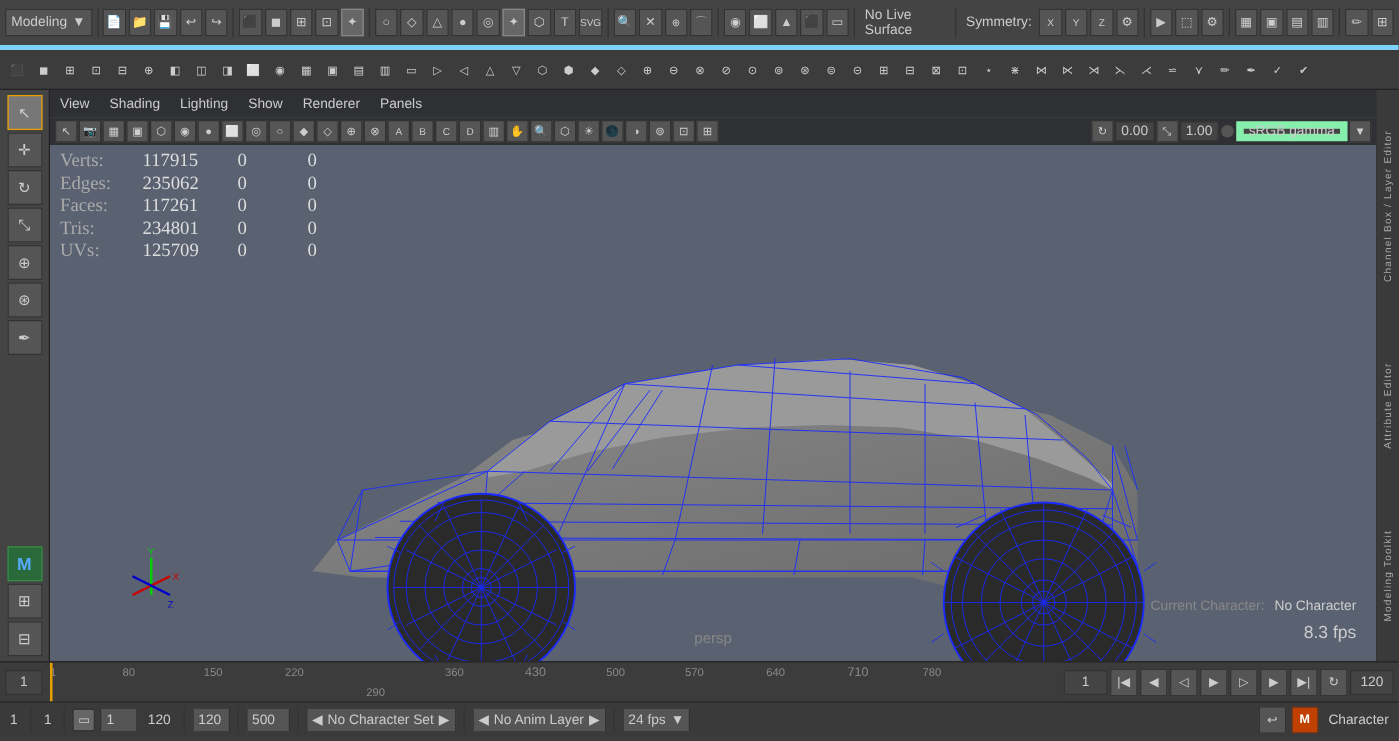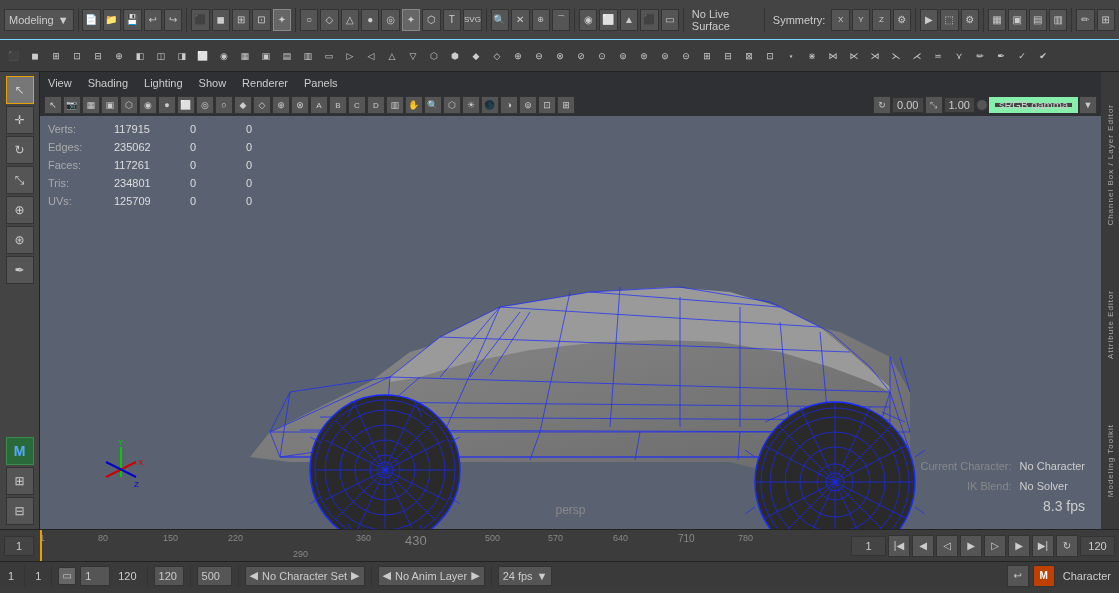--- a/index.html
+++ b/index.html
@@ -12,21 +12,21 @@
       color: #cccccc;
       overflow: hidden;
     }
 
     
     .top-toolbar {
       height: 40px;
       background: #444444;
       display: flex;
       align-items: center;
-      border-bottom: 1px solid #7dd3fc;
+      border-bottom: 4px solid #7dd3fc;
       padding: 0 4px;
       gap: 2px;
     }
     .toolbar-dropdown {
       background: #555;
       border: 1px solid #333;
       color: #ccc;
       font-size: 11px;
       padding: 2px 4px;
       height: 22px;
@@ -192,22 +192,23 @@
       cursor: pointer;
     }
 
     
     .stats-overlay {
       position: absolute;
       top: 48px;
       left: 8px;
       z-index: 5;
       color: #cccccc;
-      font-size: 11px;
+      font-size: 15px;
       line-height: 18px;
+      font-family: Liberation Serif, serif;
     }
     .stats-row {
       display: flex;
       gap: 16px;
     }
     .stats-label {
       color: #aaa;
       width: 50px;
     }
     .stats-val {
@@ -750,24 +751,20 @@
       </svg>
     </div>
 
     <div class="viewport-label">persp</div>
 
     <div class="playback-info">
       <div class="playback-row">
         <span class="pb-label">Current Character:</span>
         <span class="pb-value">No Character</span>
       </div>
-      <div class="playback-row">
-        <span class="pb-label">IK Blend:</span>
-        <span class="pb-value">No Solver</span>
-      </div>
       <div style="text-align:right;">
         <span class="pb-fps">8.3 fps</span>
       </div>
     </div>
   </div>
 
   <div class="right-sidebar">
     <div style="position:absolute; right:0; top:0; bottom:0; width:18px; background:#3a3a3a; display:flex; flex-direction:column; justify-content:space-around; align-items:center;">
       <span class="right-sidebar-text" style="font-size:8px;color:#aaa;writing-mode:vertical-rl;transform:rotate(180deg);">Channel Box / Layer Editor</span>
       <span class="right-sidebar-text" style="font-size:8px;color:#aaa;writing-mode:vertical-rl;transform:rotate(180deg);">Attribute Editor</span>
@@ -785,21 +782,21 @@
   <div style="flex:1;position:relative;height:32px;overflow:hidden;">
 
     <div style="position:absolute;top:0;left:0;right:0;bottom:0;background:#3c3c3c;">
 
       <span style="position:absolute;left:2px;top:3px;color:#888;font-size:9px;">1</span>
       <span style="position:absolute;left:60px;top:3px;color:#888;font-size:9px;">80</span>
       <span style="position:absolute;left:125px;top:3px;color:#888;font-size:9px;">150</span>
       <span style="position:absolute;left:190px;top:3px;color:#888;font-size:9px;">220</span>
       <span style="position:absolute;left:255px;top:3px;color:#888;font-size:9px;margin-top:16px;">290</span>
       <span style="position:absolute;left:318px;top:3px;color:#888;font-size:9px;">360</span>
-      <span style="position:absolute;left:367px;top:3px;color:#888;font-size:13px;">430</span>
+      <span style="position:absolute;left:382px;top:3px;color:#888;font-size:10px;">430</span>
       <span style="position:absolute;left:447px;top:3px;color:#888;font-size:9px;">500</span>
       <span style="position:absolute;left:510px;top:3px;color:#888;font-size:9px;">570</span>
       <span style="position:absolute;left:575px;top:3px;color:#888;font-size:9px;">640</span>
       <span style="position:absolute;left:640px;top:3px;color:#888;font-size:10px;">710</span>
       <span style="position:absolute;left:700px;top:3px;color:#888;font-size:9px;">780</span>
       <span style="position:absolute;left:760px;top:3px;color:#888;font-size:9px;margin-top:35px;">820</span>
 
       <div style="position:absolute;left:2px;top:0;bottom:0;width:2px;background:#e8a000;"></div>
 
       <div style="position:absolute;bottom:0;left:0;right:0;height:6px;display:flex;">

